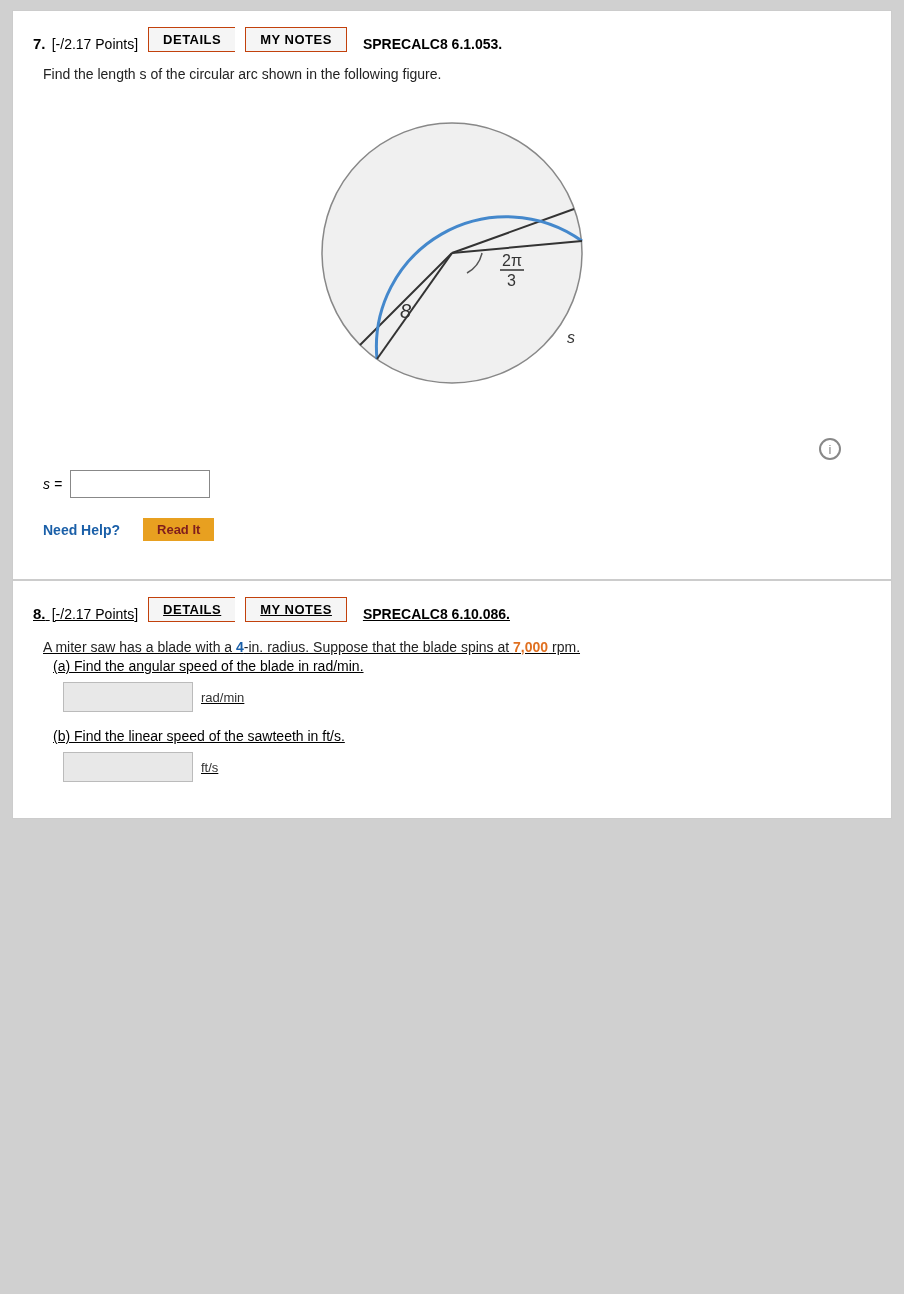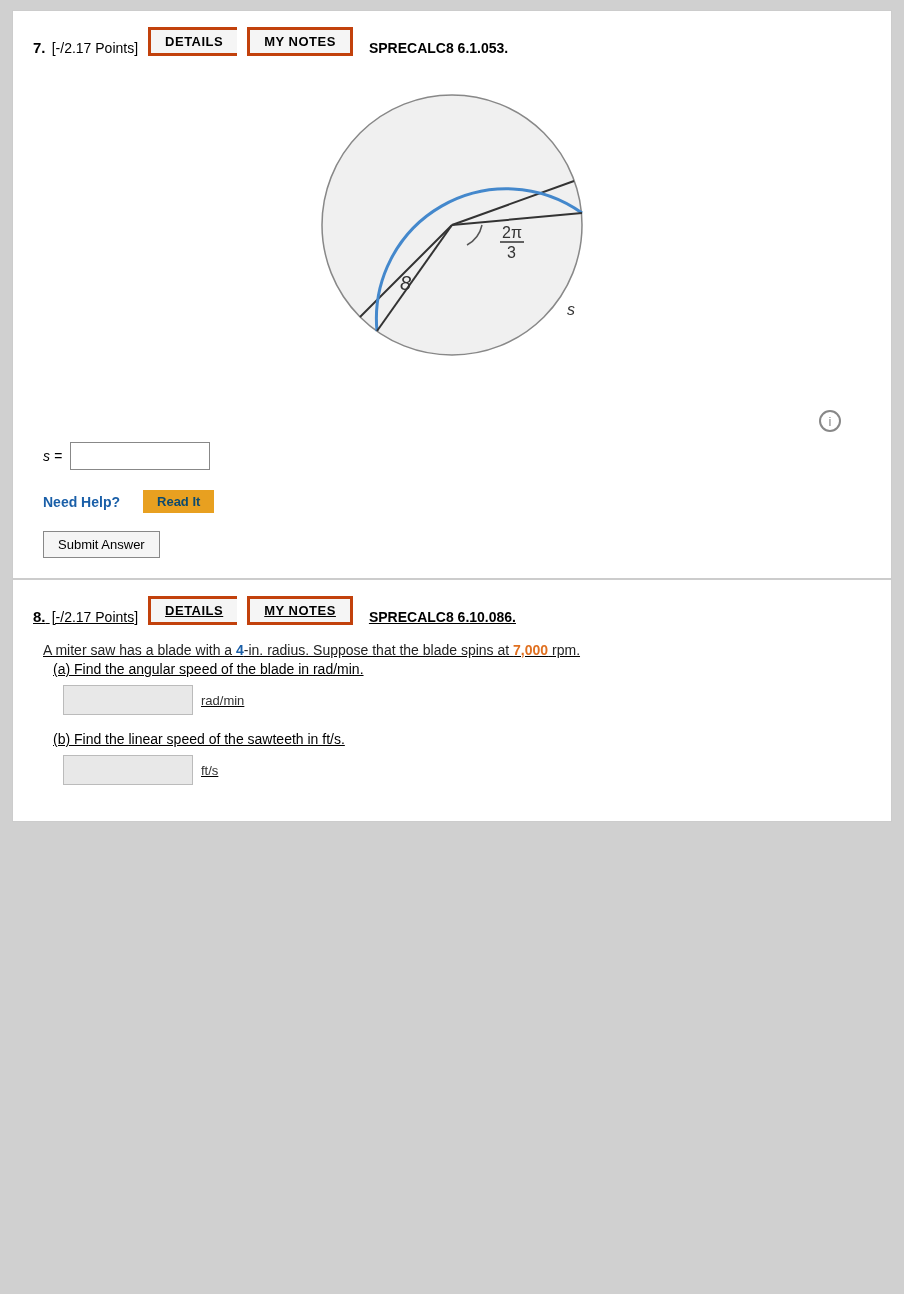--- a/index.html
+++ b/index.html
@@ -27,21 +27,21 @@
       align-items: flex-end;
       gap: 10px;
       margin-bottom: 14px;
     }
     .question-number {
       font-weight: bold;
       font-size: 15px;
       white-space: nowrap;
     }
     .btn-details, .btn-mynotes {
-      border: 3px solid #c2410c;
+      border: 1px solid #c2410c;
       background: #f5f5f5;
       padding: 4px 14px;
       font-size: 13px;
       font-weight: bold;
       cursor: pointer;
       letter-spacing: 0.5px;
     }
     .btn-details {
       border-right: none;
     }
@@ -109,21 +109,21 @@
       margin-left: 10px;
       margin-bottom: 18px;
     }
     .need-help-label {
       font-size: 14px;
       font-weight: bold;
       color: #1a5fa8;
     }
     .btn-read-it {
       background: #e8a020;
-      color: #0c4a6e;
+      color: #7f1d1d;
       border: none;
       padding: 4px 14px;
       font-size: 13px;
       font-weight: bold;
       cursor: pointer;
     }
     .submit-row {
       margin-left: 10px;
     }
     .btn-submit {
@@ -179,20 +179,21 @@
     <div class="question-header">
       <span class="question-number">
         <span>7.</span>
         <span style="font-weight:normal;font-size:14px;margin-left:2px;">[-/2.17 Points]</span>
       </span>
       <button class="btn-details">DETAILS</button>
       <button class="btn-mynotes">MY NOTES</button>
       <span class="question-ref">SPRECALC8 6.1.053.</span>
     </div>
 
+    <div class="question-text">Find the length s of the circular arc shown in the following figure.</div>
 
     <div class="figure-area">
       <div class="circle-svg-wrapper">
         <svg width="320" height="320" viewBox="0 0 320 320">
 
           <circle cx="160" cy="155" r="130" fill="#f0f0f0" stroke="#888" stroke-width="1.5"></circle>
 
           <line x1="160" y1="155" x2="68" y2="247" stroke="#333" stroke-width="2"></line>
 
           <line x1="160" y1="155" x2="282" y2="111" stroke="#333" stroke-width="2"></line>
@@ -222,23 +223,20 @@
     <div class="answer-row">
       <span class="answer-label">s =</span>
       <input class="answer-input" type="text" value="" style="">
     </div>
 
     <div class="need-help-row">
       <span class="need-help-label">Need Help?</span>
       <button class="btn-read-it">Read It</button>
     </div>
 
-    <div class="submit-row">
-      <button class="btn-submit">Submit Answer</button>
-    </div>
   </div>
 
   <div class="question-block" style="border-bottom:none;text-decoration:underline;">
     <div class="question-header">
       <span class="question-number">
         <span>8.</span>
         <span style="font-weight:normal;font-size:14px;margin-left:2px;">[-/2.17 Points]</span>
       </span>
       <button class="btn-details">DETAILS</button>
       <button class="btn-mynotes">MY NOTES</button>

